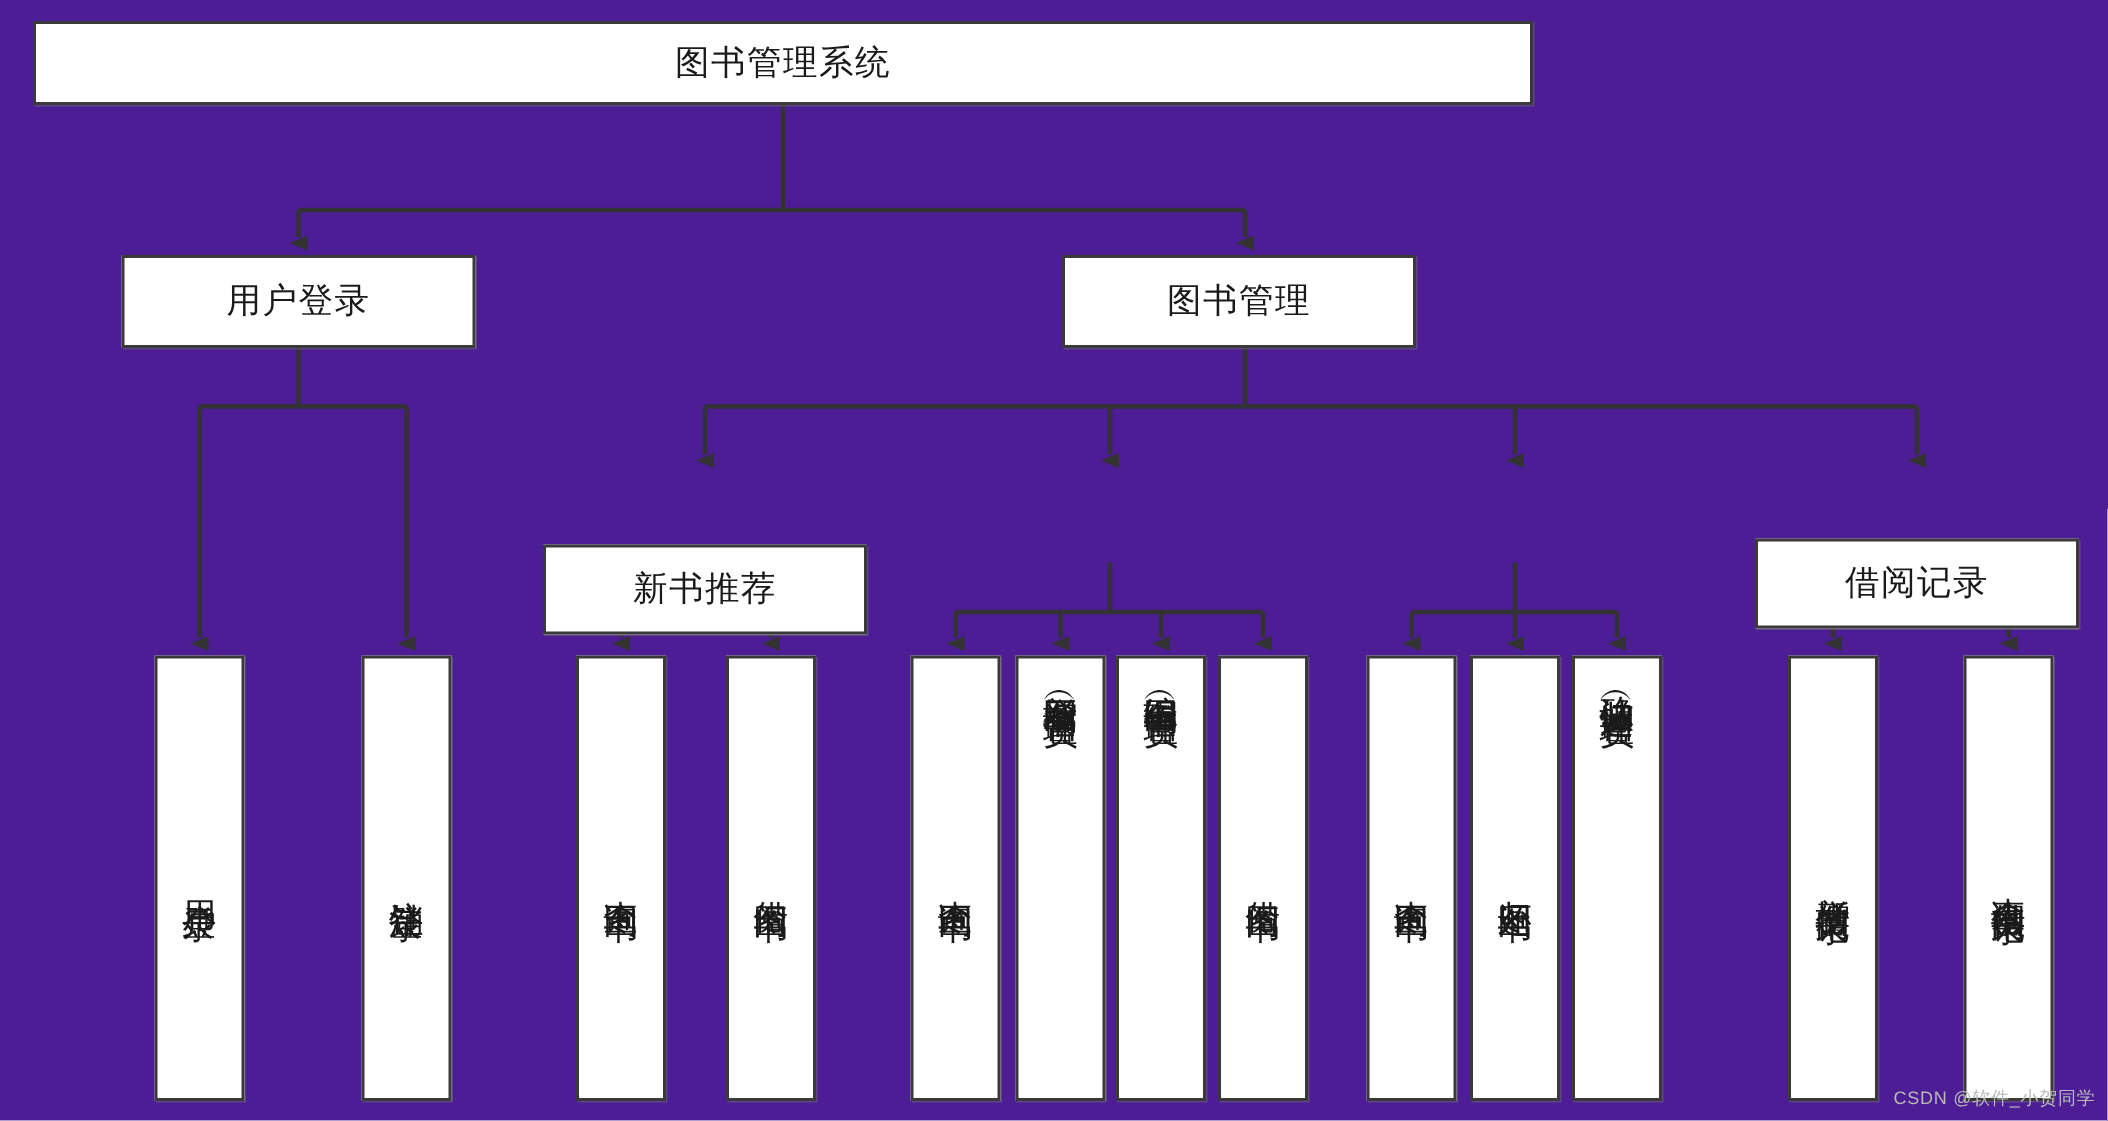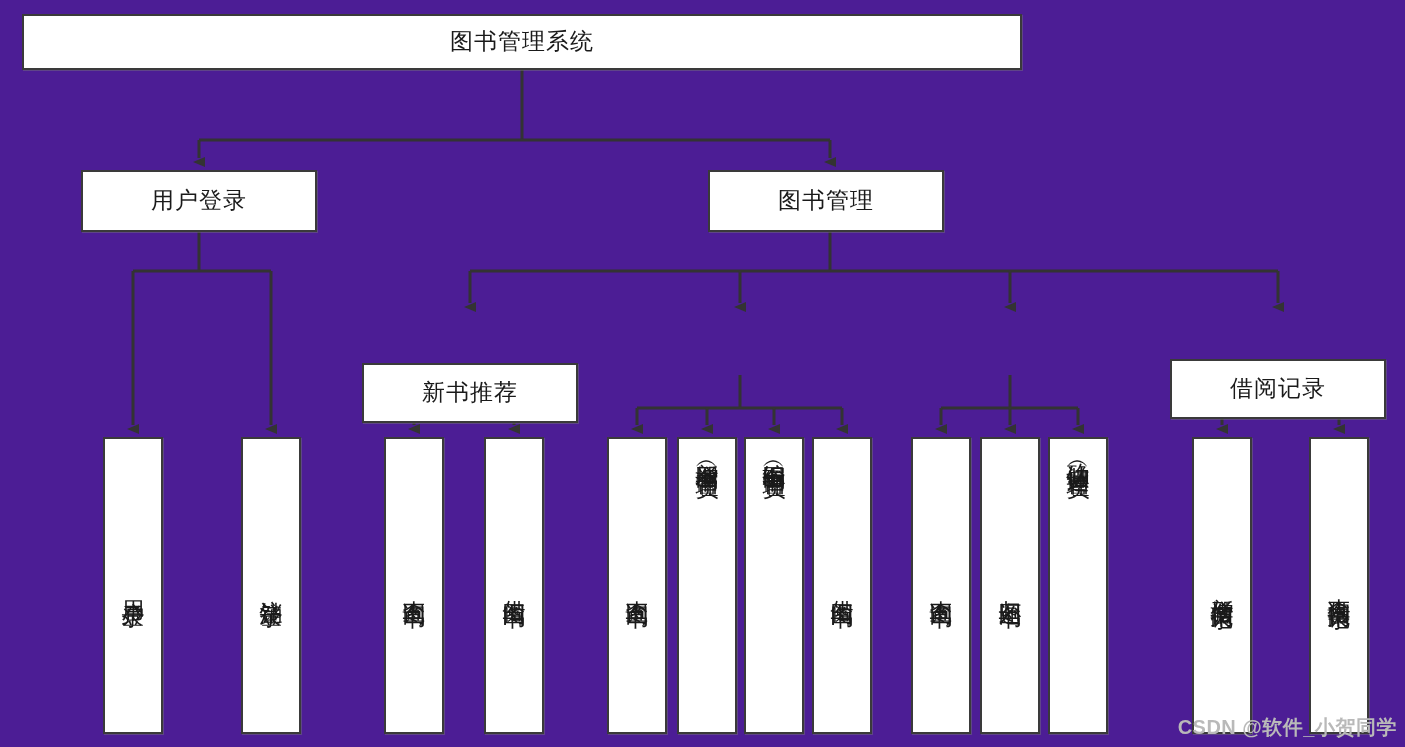--- a/index.html
+++ b/index.html
@@ -56,26 +56,25 @@
   .node.vert.top-align {
     justify-content: flex-start;
   }
   .node-label {
     display: block;
   }
   .watermark {
     position: absolute;
     right: 8px;
     bottom: 6px;
-    font-size: 20px;
+    font-size: 12px;
     color: #b9b9b9;
     letter-spacing: 0.5px;
     white-space: nowrap;
     user-select: none;
-    font-weight: bold;
   }
 </style>
 </head>
 <body>
 
 <div id="diagram-root">
 
   <svg id="edge-layer" viewBox="0 0 1405 747" width="1405" height="747" aria-hidden="true">
     <defs>
       <marker id="arrow" markerWidth="10" markerHeight="12" refX="1" refY="6" orient="auto" markerUnits="userSpaceOnUse">

